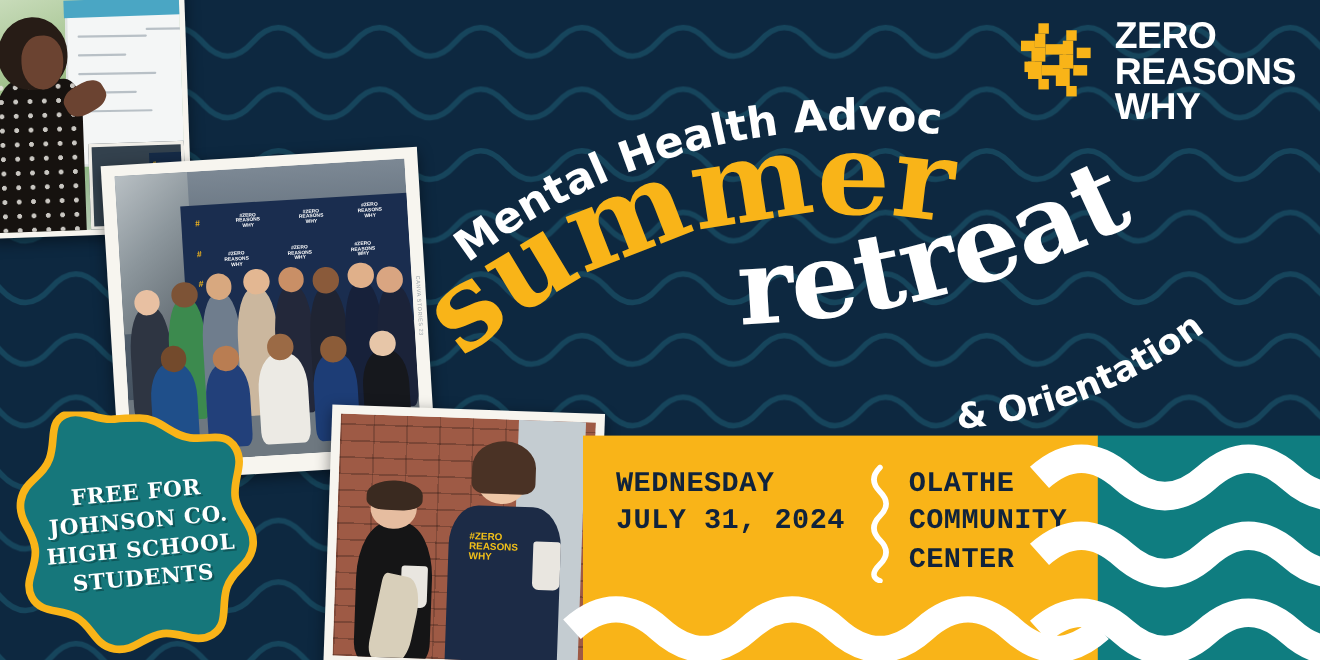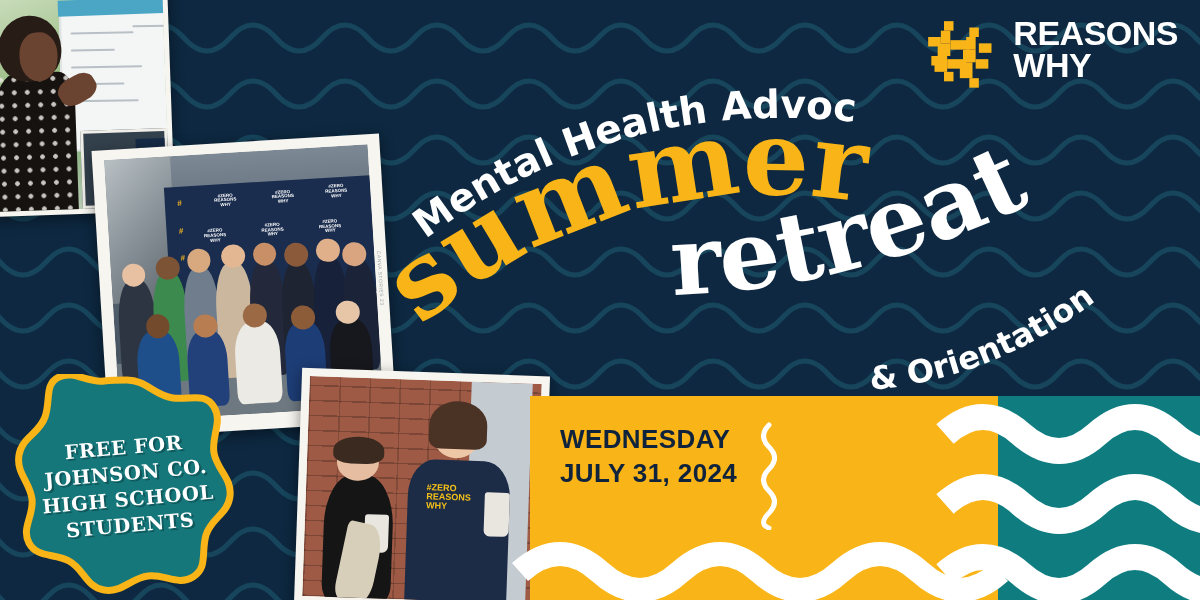--- a/index.html
+++ b/index.html
@@ -85,21 +85,21 @@
   .t-serif  { font-family:"DejaVu Serif", serif; font-weight:bold; }
 
   
   #logo { position:absolute; right:22px; top:18px; z-index:30; display:flex; align-items:flex-start; gap:12px; }
   #logo .words { color:#fff; font-weight:bold; font-size:34px; line-height:.94; letter-spacing:-0.5px; }
   #logo .words div { display:block; }
 
   
   #info-panel {
     position:absolute; left:530px; top:396px; width:468px; height:204px;
-    background:#f9b418; z-index:15; overflow:hidden;
+    background:#f9b418; z-index:15; overflow:hidden;font-family:Liberation Mono, monospace;
   }
   #info-inner { position:absolute; left:30px; top:26px; display:flex; align-items:flex-start; gap:16px; }
   .info-col { color:#10233c; font-weight:bold; font-size:26px; line-height:1.32; letter-spacing:.4px; }
   .squig { width:26px; height:108px; flex:0 0 26px; }
 
   
   #teal-panel { position:absolute; left:997px; top:396px; width:203px; height:204px; background:#0f7d80; z-index:14; }
   #bottom-waves { position:absolute; left:0; top:396px; width:1200px; height:204px; z-index:18; pointer-events:none; }
 
   
@@ -267,36 +267,42 @@
         <rect x="2" y="12" width="3" height="3"></rect>
         <rect x="7" y="13" width="6" height="3"></rect>
         <rect x="16" y="13" width="4" height="3"></rect>
         <rect x="3" y="12" width="4" height="5"></rect>
         <rect x="11" y="14" width="4" height="5"></rect>
         <rect x="6" y="17" width="3" height="3"></rect>
         <rect x="14" y="19" width="3" height="3"></rect>
       </g>
     </svg>
     <div class="words">
+      <div>ZERO</div>
       <div>REASONS</div>
       <div>WHY</div>
     </div>
   </div>
 
   <div id="teal-panel"></div>
 
   <div id="info-panel">
     <div id="info-inner">
       <div class="info-col">
         <div>WEDNESDAY</div>
         <div>JULY 31, 2024</div>
       </div>
       <svg class="squig" viewBox="0 0 26 108">
         <path d="M16,3 q-11,11 0,22 t0,22 t0,22 t0,22 t0,15" fill="none" stroke="#ffffff" stroke-width="5" stroke-linecap="round"></path>
       </svg>
+      <div class="info-col">
+        <div>OLATHE</div>
+        <div>COMMUNITY</div>
+        <div>CENTER</div>
+      </div>
     </div>
   </div>
 
   <svg id="bottom-waves" viewBox="0 0 1200 204" preserveAspectRatio="none">
 
     <g>
       <path d="M945,38 q38,-34 76,0 t76,0 t76,0 t76,0" fill="none" stroke="#ffffff" stroke-width="26" stroke-linecap="butt"></path>
       <path d="M945,108 q38,-34 76,0 t76,0 t76,0 t76,0" fill="none" stroke="#ffffff" stroke-width="26" stroke-linecap="butt"></path>
       <path d="M945,178 q38,-34 76,0 t76,0 t76,0 t76,0" fill="none" stroke="#ffffff" stroke-width="26" stroke-linecap="butt"></path>
     </g>

